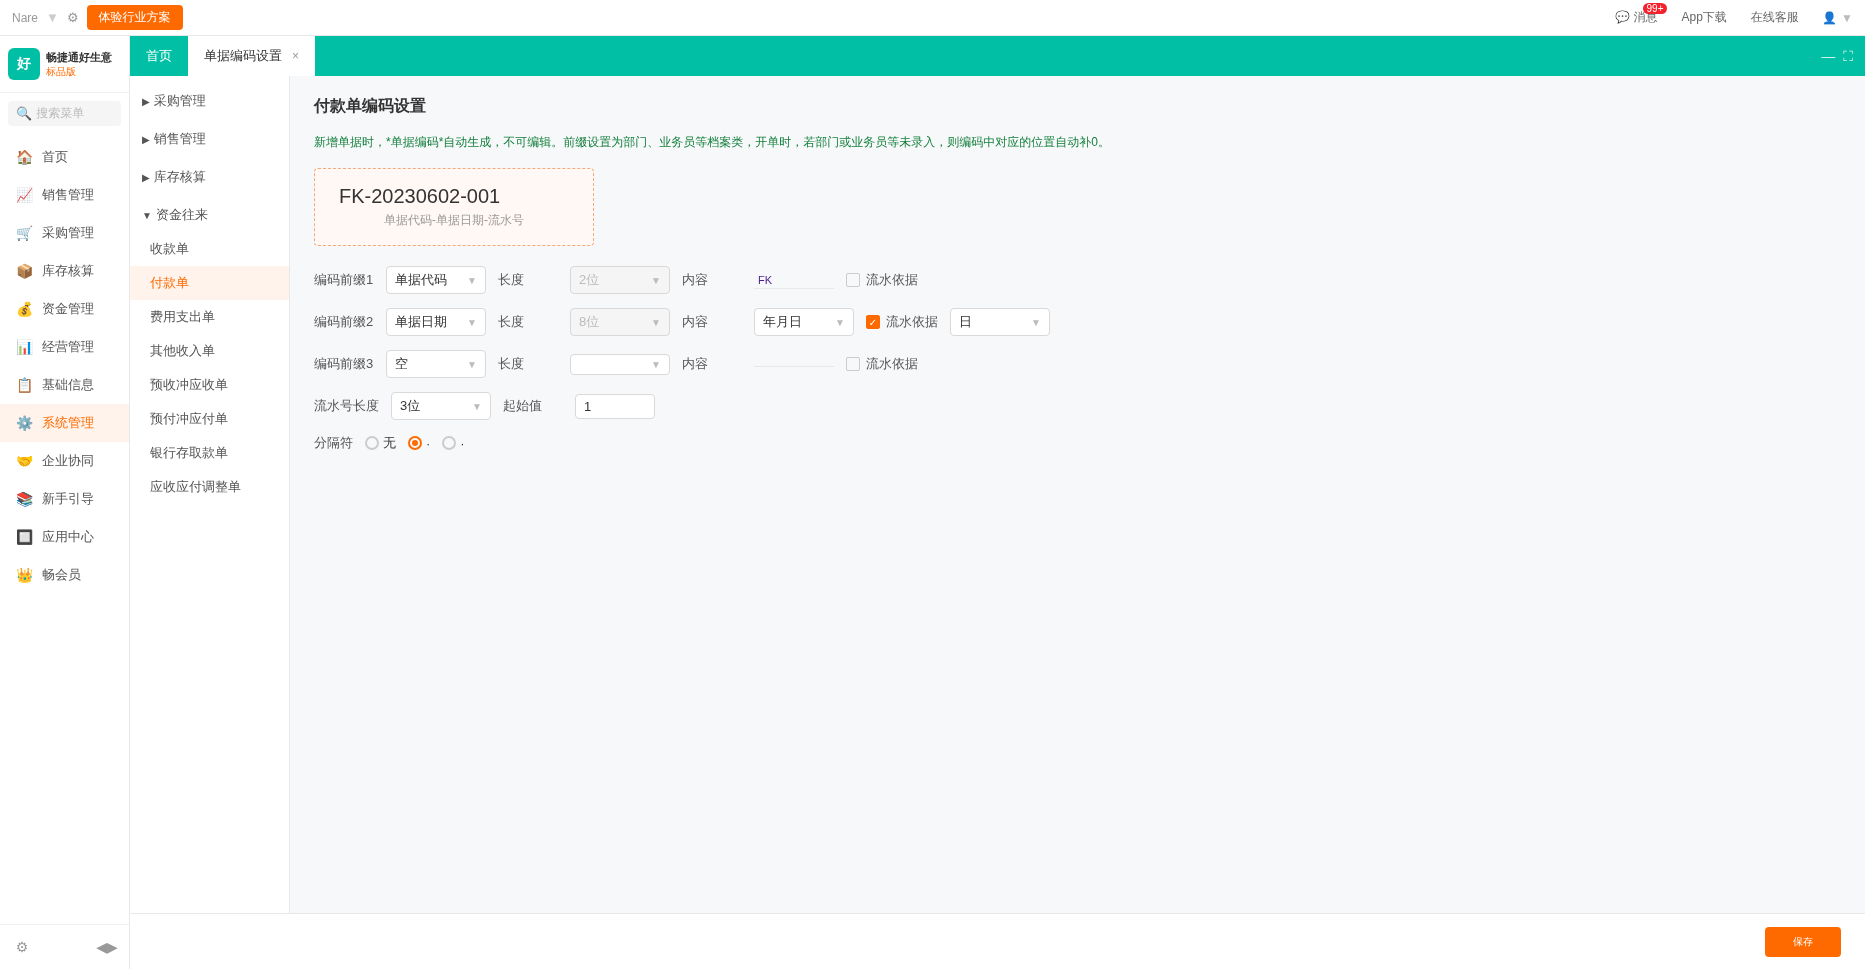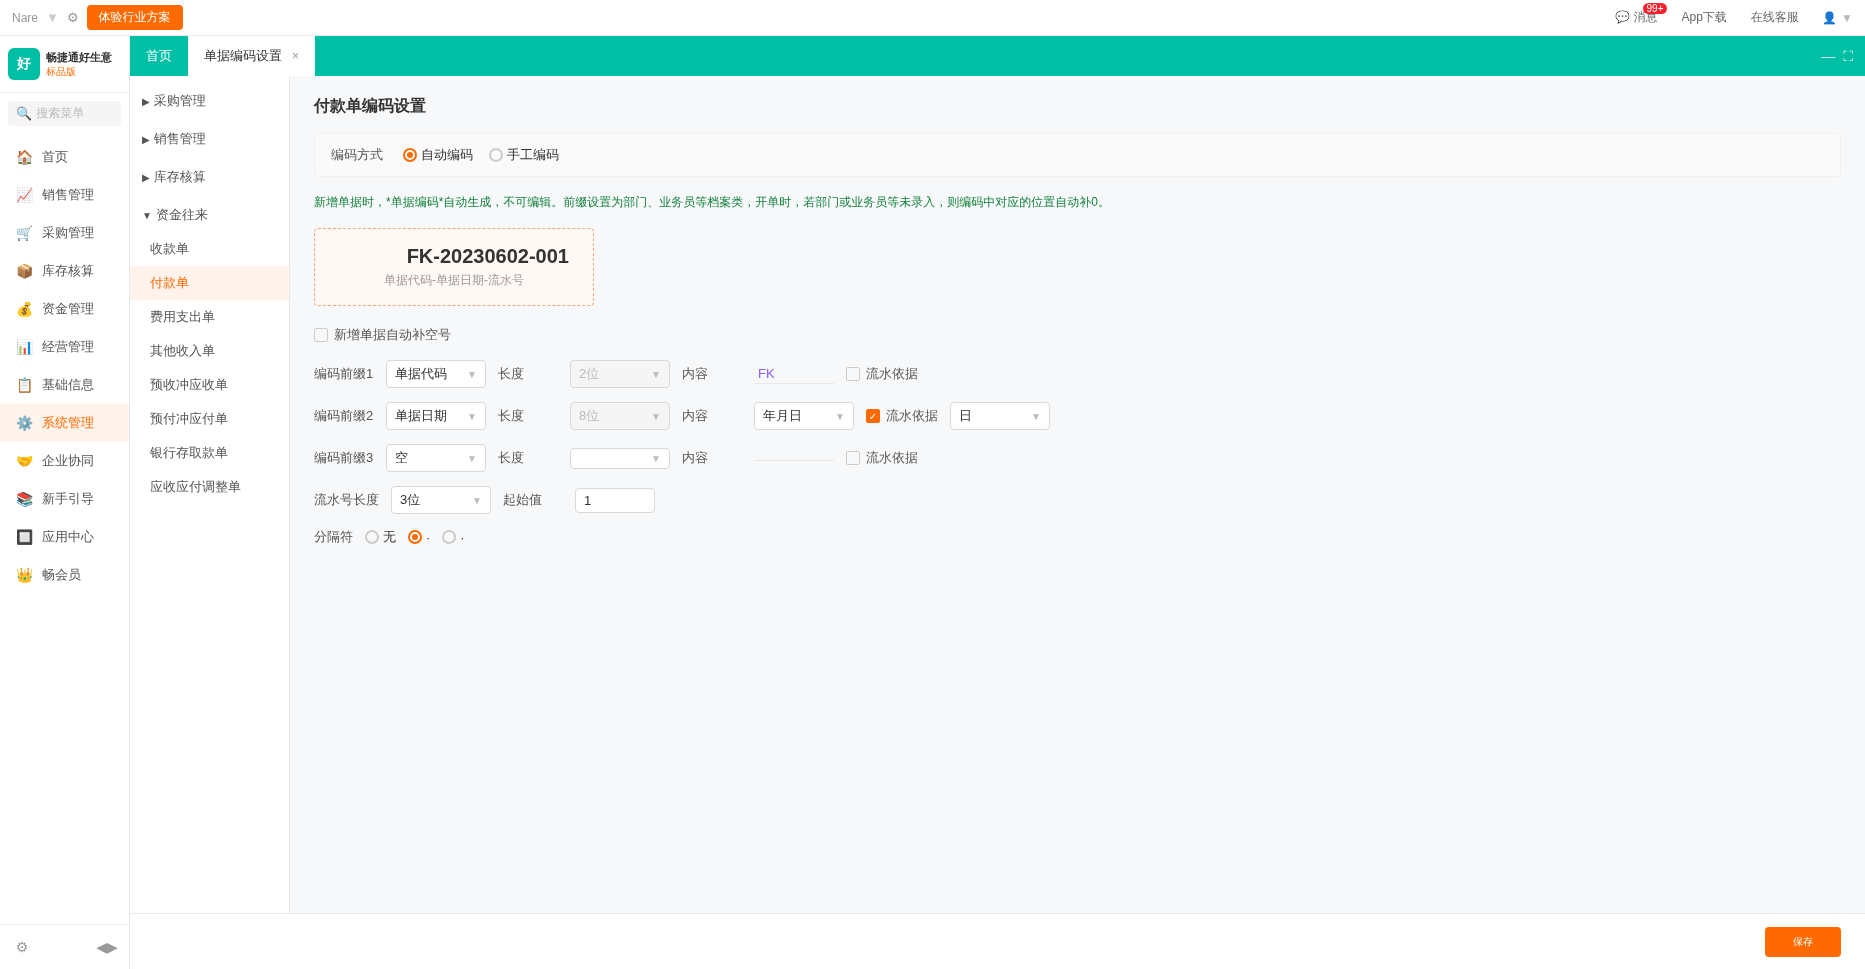--- a/index.html
+++ b/index.html
@@ -60,34 +60,34 @@
     .radio-item { display: flex; align-items: center; gap: 4px; cursor: pointer; font-size: 13px; }
     .radio-circle { width: 14px; height: 14px; border-radius: 50%; border: 2px solid #ccc; display: flex; align-items: center; justify-content: center; }
     .radio-circle.checked { border-color: #ff6a00; }
     .radio-dot { width: 6px; height: 6px; border-radius: 50%; background: #ff6a00; }
 
     
     .info-text { font-size: 12px; color: #15803d; margin-bottom: 16px; line-height: 1.6; }
 
     
     .example-box { border: 1px dashed #f5a87a; background: #fff8f5; border-radius: 4px; padding: 16px 24px; display: inline-block; margin-bottom: 20px; min-width: 280px; }
-    .example-code { font-size: 20px; font-weight: 700; color: #333; text-align: right; }
+    .example-code { font-size: 20px; font-weight: 400; color: #333; text-align: left; }
     .example-desc { font-size: 12px; color: #999; text-align: center; margin-top: 4px; }
 
     
     .checkbox-row { display: flex; align-items: center; gap: 6px; margin-bottom: 16px; font-size: 13px; color: #555; }
     .checkbox-box { width: 14px; height: 14px; border: 1px solid #ccc; border-radius: 2px; cursor: pointer; }
 
     
     .field-row { display: flex; align-items: center; gap: 12px; margin-bottom: 14px; flex-wrap: wrap; }
     .field-label { font-size: 13px; color: #555; min-width: 60px; }
     .field-select { display: flex; align-items: center; border: 1px solid #d9d9d9; border-radius: 4px; background: #fff; padding: 4px 8px; min-width: 100px; cursor: pointer; gap: 4px; font-size: 13px; color: #333; }
     .field-select .select-arrow { color: #bbb; font-size: 10px; margin-left: auto; }
     .field-input { border: 1px solid #d9d9d9; border-radius: 4px; padding: 4px 8px; font-size: 13px; color: #333; min-width: 80px; background: #fff; }
-    .field-value { font-size: 13px; color: #8b5cf6; min-width: 80px; border-bottom: 1px solid #e8e8e8; padding: 2px 4px; }
+    .field-value { font-size: 11px; color: #4c1d95; min-width: 80px; border-bottom: 1px solid #e8e8e8; padding: 2px 4px; }
 
     .checkbox-checked { width: 14px; height: 14px; border: 1px solid #ff6a00; border-radius: 2px; background: #ff6a00; cursor: pointer; display: flex; align-items: center; justify-content: center; color: #fff; font-size: 10px; }
 
     
     .separator-row { display: flex; align-items: center; gap: 12px; margin-top: 8px; }
     .separator-label { font-size: 13px; color: #555; }
 
     
     .bottom-bar { height: 56px; background: #fff; border-top: 1px solid #e8e8e8; display: flex; align-items: center; justify-content: flex-end; padding: 0 24px; flex-shrink: 0; }
     .save-btn { background: #ff6a00; color: #fff; border: none; border-radius: 4px; padding: 8px 28px; font-size: 10px; cursor: pointer; }
@@ -235,50 +235,31 @@
           <div class="second-nav-item">预付冲应付单</div>
           <div class="second-nav-item">银行存取款单</div>
           <div class="second-nav-item">应收应付调整单</div>
         </div>
       </div>
 
       <div class="main-content">
         <div class="page-title">付款单编码设置</div>
 
         
-        <div class="encoding-method">
-          <span class="encoding-label">编码方式</span>
-          <div class="radio-group">
-            <label class="radio-item">
-              <div class="radio-circle checked">
-                <div class="radio-dot"></div>
-              </div>
-              <span>自动编码</span>
-            </label>
-            <label class="radio-item">
-              <div class="radio-circle"></div>
-              <span>手工编码</span>
-            </label>
-          </div>
-        </div>
 
         
         <div class="info-text">新增单据时，*单据编码*自动生成，不可编辑。前缀设置为部门、业务员等档案类，开单时，若部门或业务员等未录入，则编码中对应的位置自动补0。</div>
 
         
         <div class="example-box">
           <div class="example-code">FK-20230602-001</div>
           <div class="example-desc">单据代码-单据日期-流水号</div>
         </div>
 
         
-        <div class="checkbox-row">
-          <div class="checkbox-box"></div>
-          <span>新增单据自动补空号</span>
-        </div>
 
         
         <div class="field-row">
           <span class="field-label">编码前缀1</span>
           <div class="field-select">
             <span>单据代码</span>
             <span class="select-arrow">▼</span>
           </div>
           <span class="field-label">长度</span>
           <div class="field-select" style="background:#f5f5f5;color:#bbb;">

